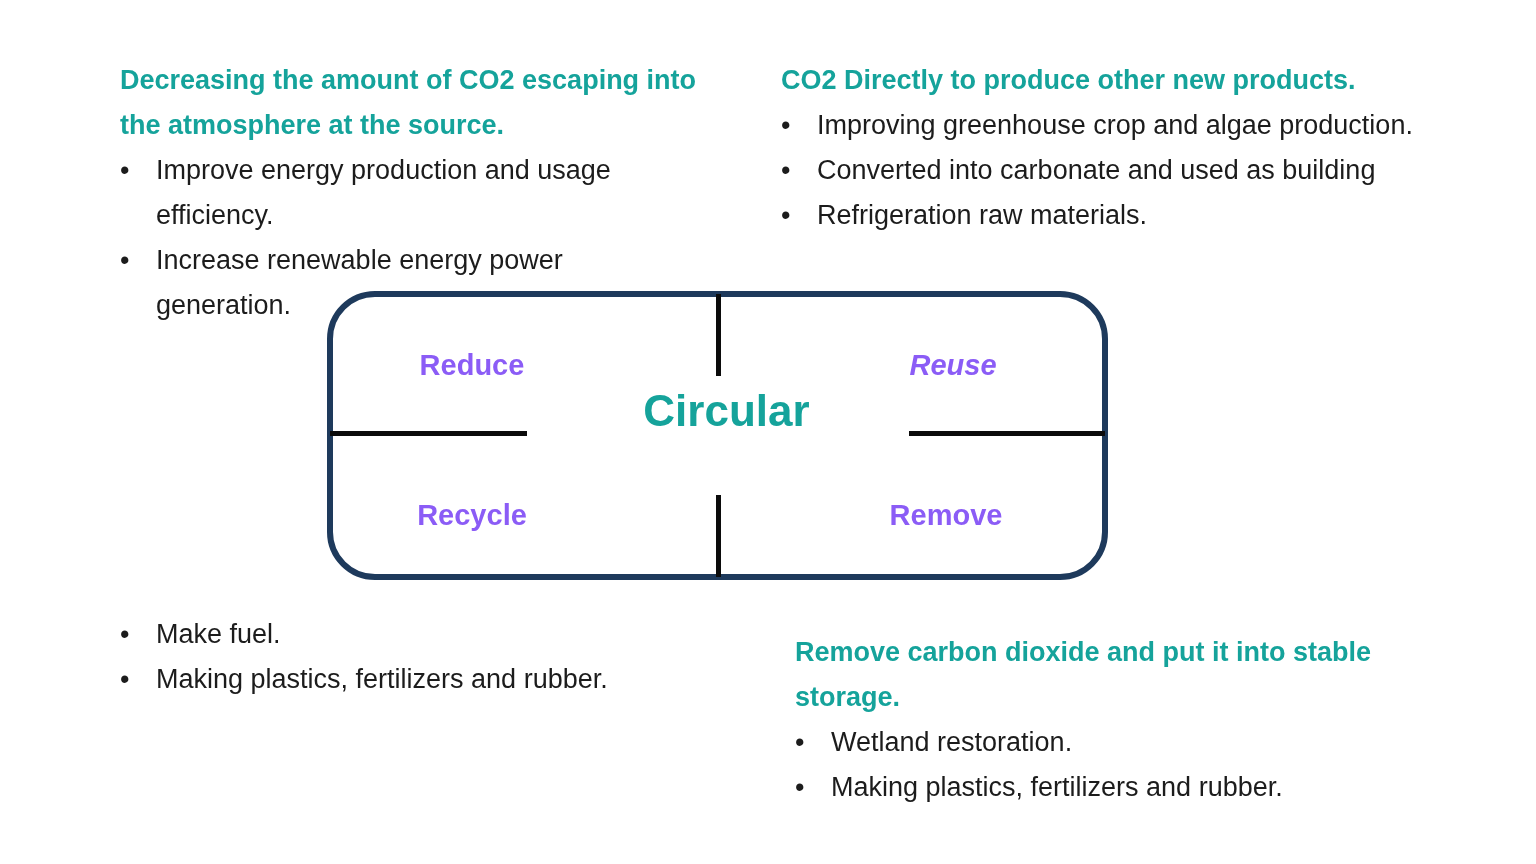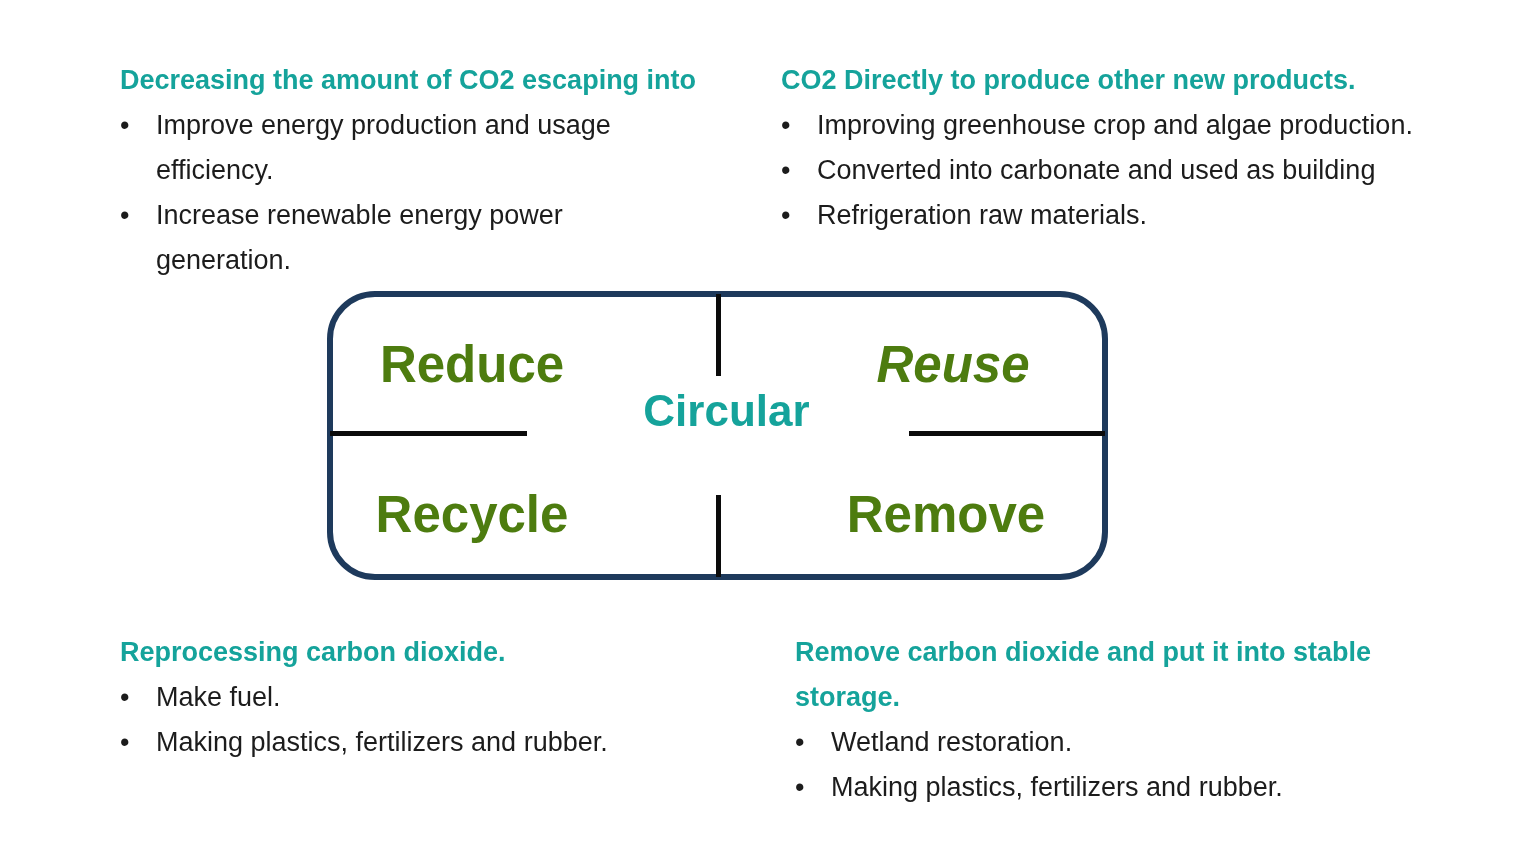--- a/index.html
+++ b/index.html
@@ -62,23 +62,23 @@
     background: #0B0B0B;
   }
   .div-v-top    { left: 716px; top: 294px; width: 5px;  height: 82px; }
   .div-v-bottom { left: 716px; top: 495px; width: 5px;  height: 82px; }
   .div-h-left   { left: 330px; top: 431px; width: 197px; height: 5px; }
   .div-h-right  { left: 909px; top: 431px; width: 196px; height: 5px; }
 
   
   .qlabel {
     position: absolute;
-    color: #4d7c0f;
+    color: #8b5cf6;
     font-weight: 700;
-    font-size: 51px;
+    font-size: 29px;
     line-height: 46px;
     text-align: center;
   }
   .q-reduce  { left: 327px; top: 342px; width: 290px; }
   .q-reuse   { left: 808px; top: 342px; width: 290px; font-style: italic; }
   .q-recycle { left: 327px; top: 492px; width: 290px; }
   .q-remove  { left: 796px; top: 492px; width: 300px; }
 
   
   .center-title {
@@ -94,20 +94,21 @@
   }
 </style>
 </head>
 <body>
 
 <div class="canvas">
 
   <section class="block block-tl">
     <div class="heading">
       <div>Decreasing the amount of CO2 escaping into</div>
+      <div>the atmosphere at the source.</div>
     </div>
     <div class="bullet">
       <div class="dot">•</div>
       <div class="btxt">
         <div>Improve energy production and usage</div>
         <div>efficiency.</div>
       </div>
     </div>
     <div class="bullet">
       <div class="dot">•</div>
@@ -136,23 +137,20 @@
     </div>
     <div class="bullet">
       <div class="dot">•</div>
       <div class="btxt">
         <div>Refrigeration raw materials.</div>
       </div>
     </div>
   </section>
 
   <section class="block block-bl">
-    <div class="heading">
-      <div>Reprocessing carbon dioxide.</div>
-    </div>
     <div class="bullet">
       <div class="dot">•</div>
       <div class="btxt">
         <div>Make fuel.</div>
       </div>
     </div>
     <div class="bullet">
       <div class="dot">•</div>
       <div class="btxt">
         <div>Making plastics, fertilizers and rubber.</div>

